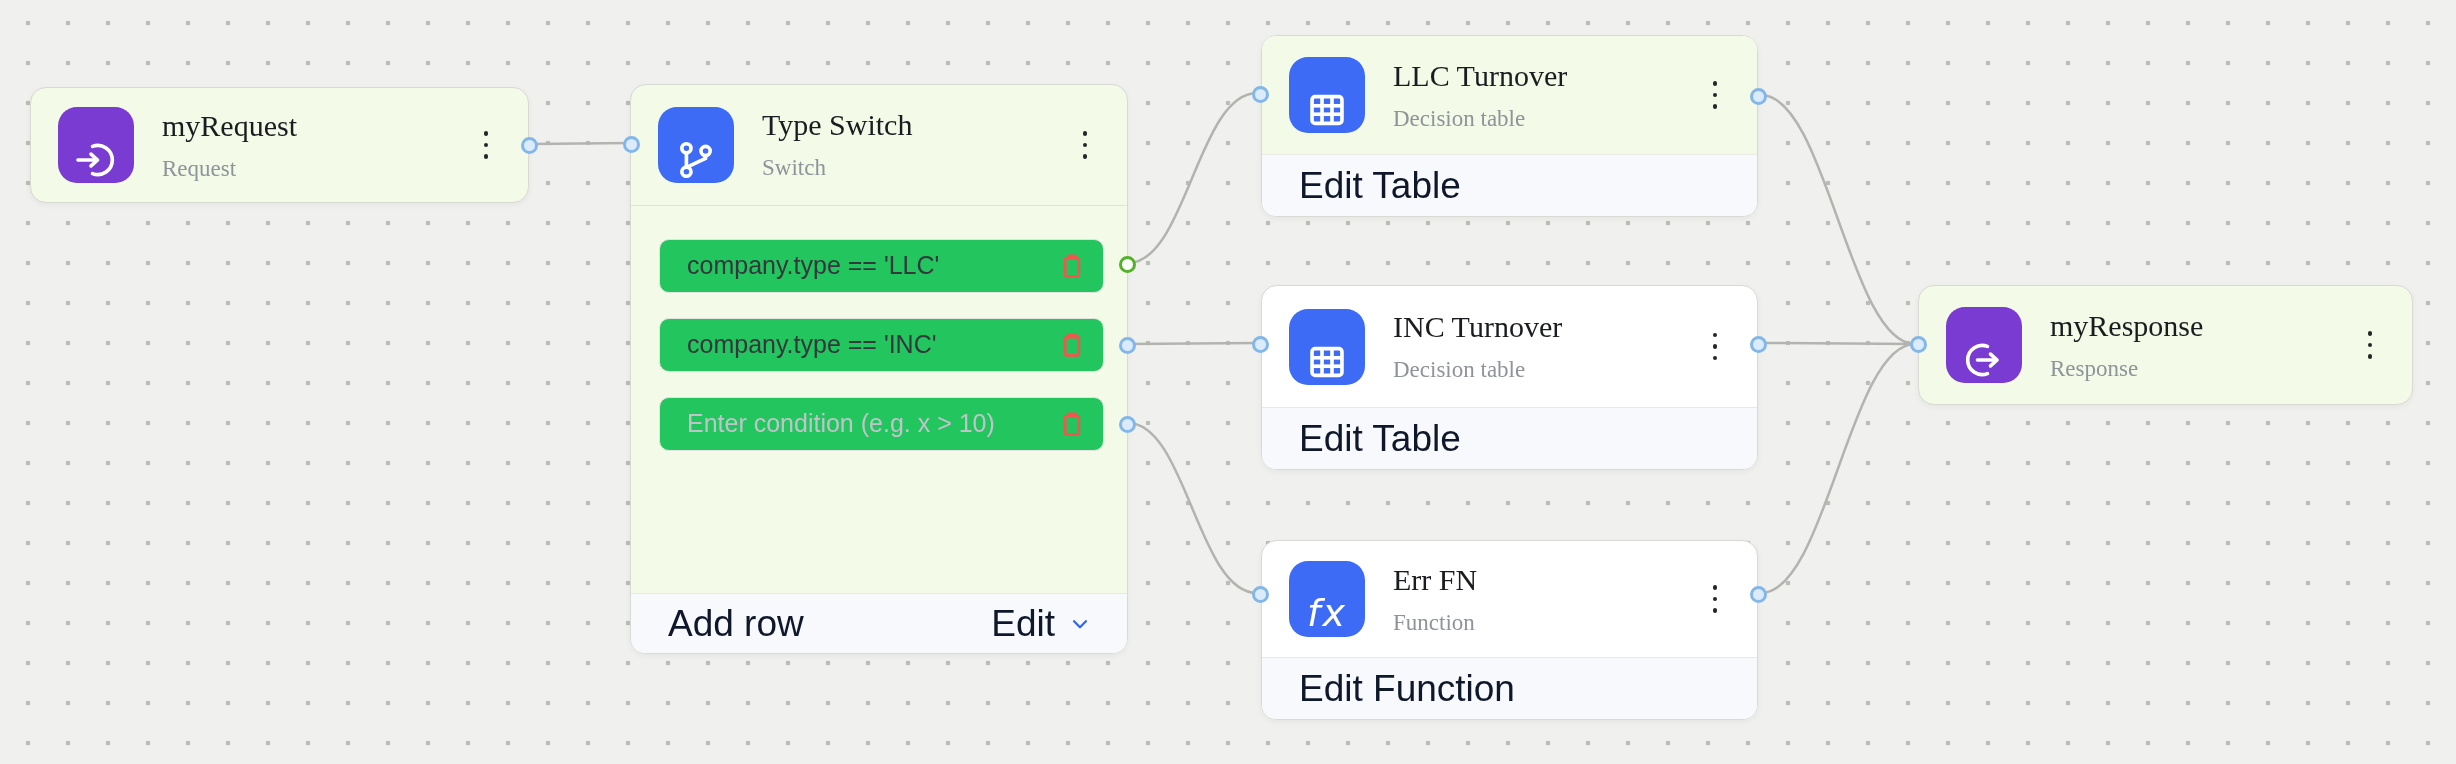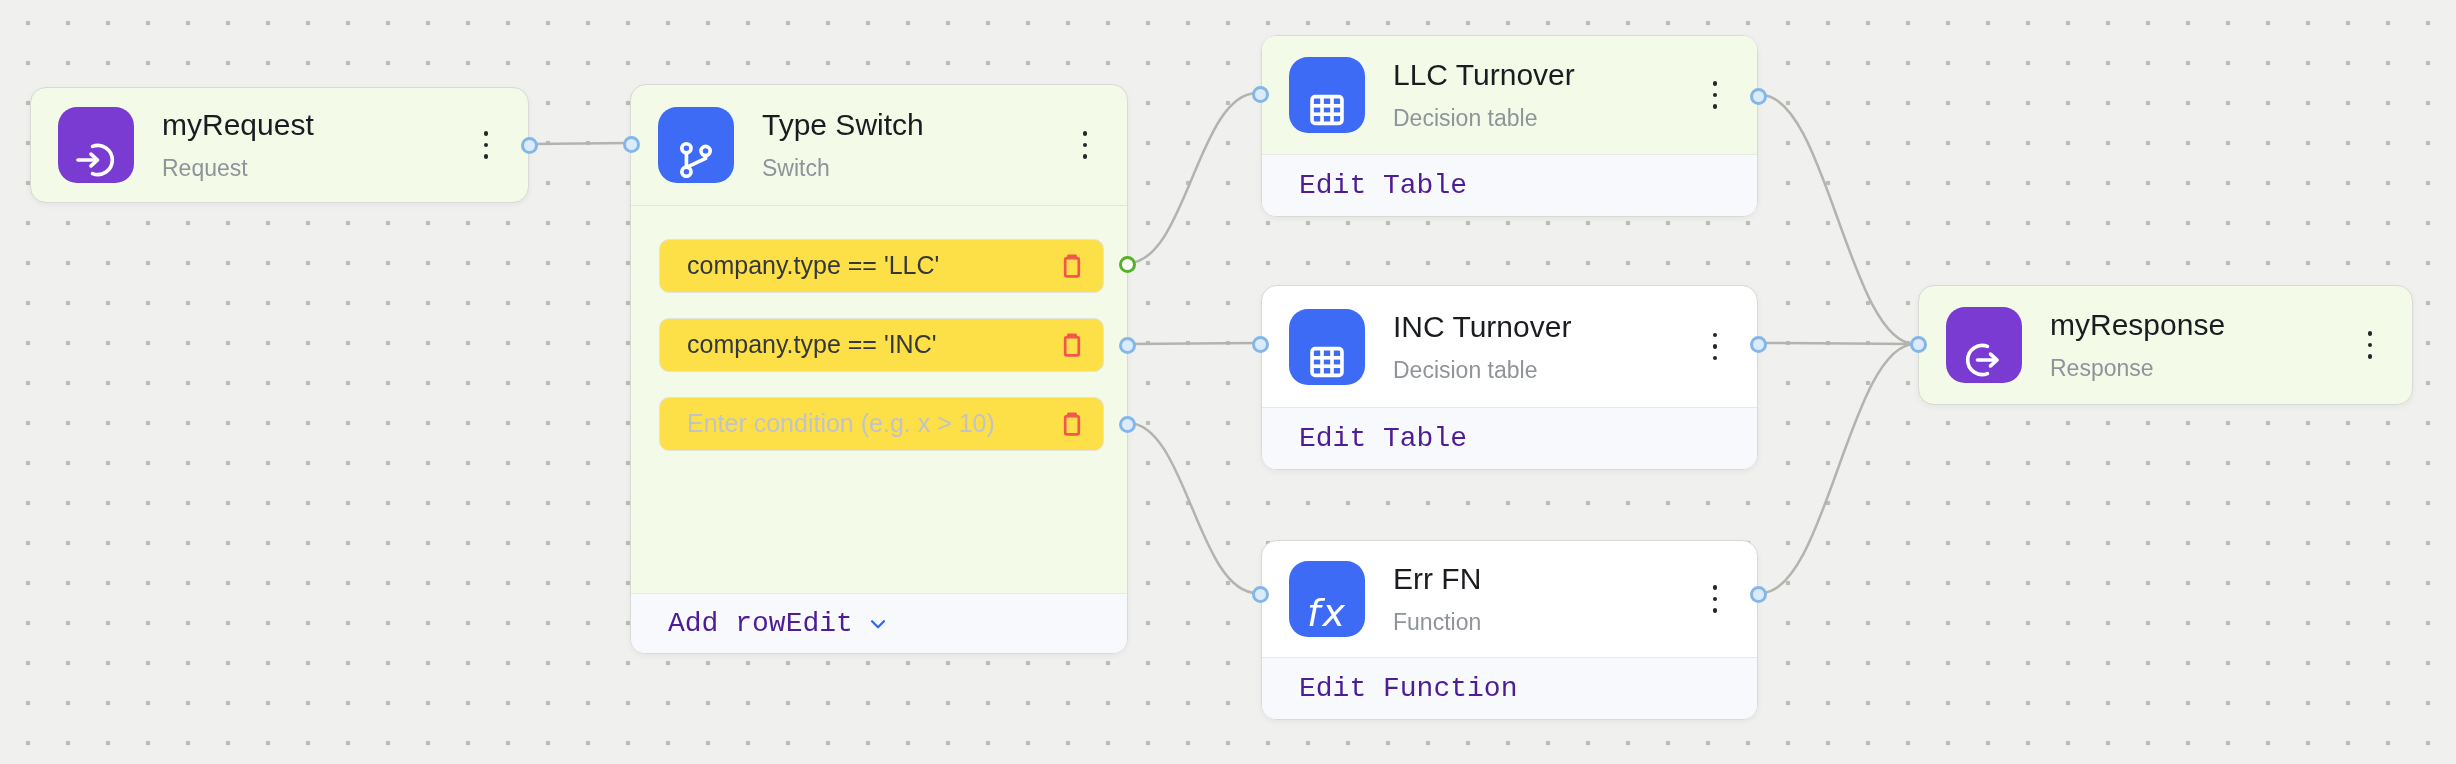--- a/index.html
+++ b/index.html
@@ -33,52 +33,52 @@
   .node-icon{
     width:76px;height:76px;border-radius:19px;flex:0 0 auto;
     display:flex;align-items:flex-end;justify-content:center;color:#fff;
   }
   .icon-purple{background:#7a3bd2;}
   .icon-blue{background:#3d6bf5;}
   .node-icon svg{display:block;}
   .fx-glyph{font-size:38px;font-style:italic;font-weight:500;letter-spacing:2px;
     font-family:"DejaVu Sans",sans-serif;transform:translateY(-2px);}
 
-  .node-text{display:flex;flex-direction:column;gap:13px;min-width:0;}
+  .node-text{display:flex;flex-direction:column;gap:13px;min-width:0;font-family:Liberation Serif, serif;}
   .node-title{font-size:30px;font-weight:500;color:#1a1c20;white-space:nowrap;}
   .node-subtitle{font-size:23px;color:#8f939a;white-space:nowrap;}
 
   .kebab{margin-left:auto;display:flex;flex-direction:column;gap:7px;
     padding:8px 6px;cursor:pointer;background:none;border:none;}
   .kebab i{width:4.5px;height:4.5px;border-radius:50%;background:#26262a;display:block;}
 
   .node-footer{
     height:61px;flex:0 0 auto;display:flex;align-items:center;
     background:#f7f9fc;border-top:1.5px solid #e9e9e6;
     border-radius:0 0 14px 14px;padding:0 36px 0 37px;
   }
-  .link{font-size:28px;font-weight:500;color:#4c1d95;cursor:pointer;background:none;border:none;padding:0;
-    font-family:Liberation Mono, monospace;}
+  .link{font-size:37px;font-weight:500;color:#0f172a;cursor:pointer;background:none;border:none;padding:0;
+    font-family:Liberation Sans, sans-serif;}
 
   
   .ts-header{flex:0 0 119.5px;border-bottom:1.5px solid #e2e6d9;}
   .ts-rows{flex:1;padding:33px 23px 0 28px;display:flex;flex-direction:column;gap:25px;}
   .cond-row{
-    box-sizing:border-box;height:54px;background:#fde047;
+    box-sizing:border-box;height:54px;background:#22c55e;
     border:1.5px solid #e2e2de;border-radius:10px;
     display:flex;align-items:center;padding:0 14px 0 25px;gap:10px;
   }
   .cond-input{
     flex:1;min-width:0;border:none;outline:none;background:transparent;
     font-size:25px;color:#34373c;font-family:"Liberation Sans","DejaVu Sans",sans-serif;
   }
   .cond-input::placeholder{color:#c0c4ca;}
   .trash-btn{flex:0 0 auto;background:none;border:none;padding:0;cursor:pointer;line-height:0;}
   .ts-footer{
-    height:59px;flex:0 0 auto;display:flex;align-items:center;justify-content:flex-start;
+    height:59px;flex:0 0 auto;display:flex;align-items:center;justify-content:space-between;
     background:#f7f9fc;border-top:1.5px solid #e9e9e6;border-radius:0 0 14px 14px;
     padding:0 34px 0 37px;
   }
   .mode-select{display:flex;align-items:center;gap:12px;cursor:pointer;background:none;border:none;padding:0;}
 
   .port{
     position:absolute;box-sizing:border-box;width:17px;height:17px;border-radius:50%;
     background:#dcebfb;border:3px solid #83b7e9;z-index:5;cursor:crosshair;
   }
   .port.green{background:#fbfdf8;border-color:#55b02b;}

